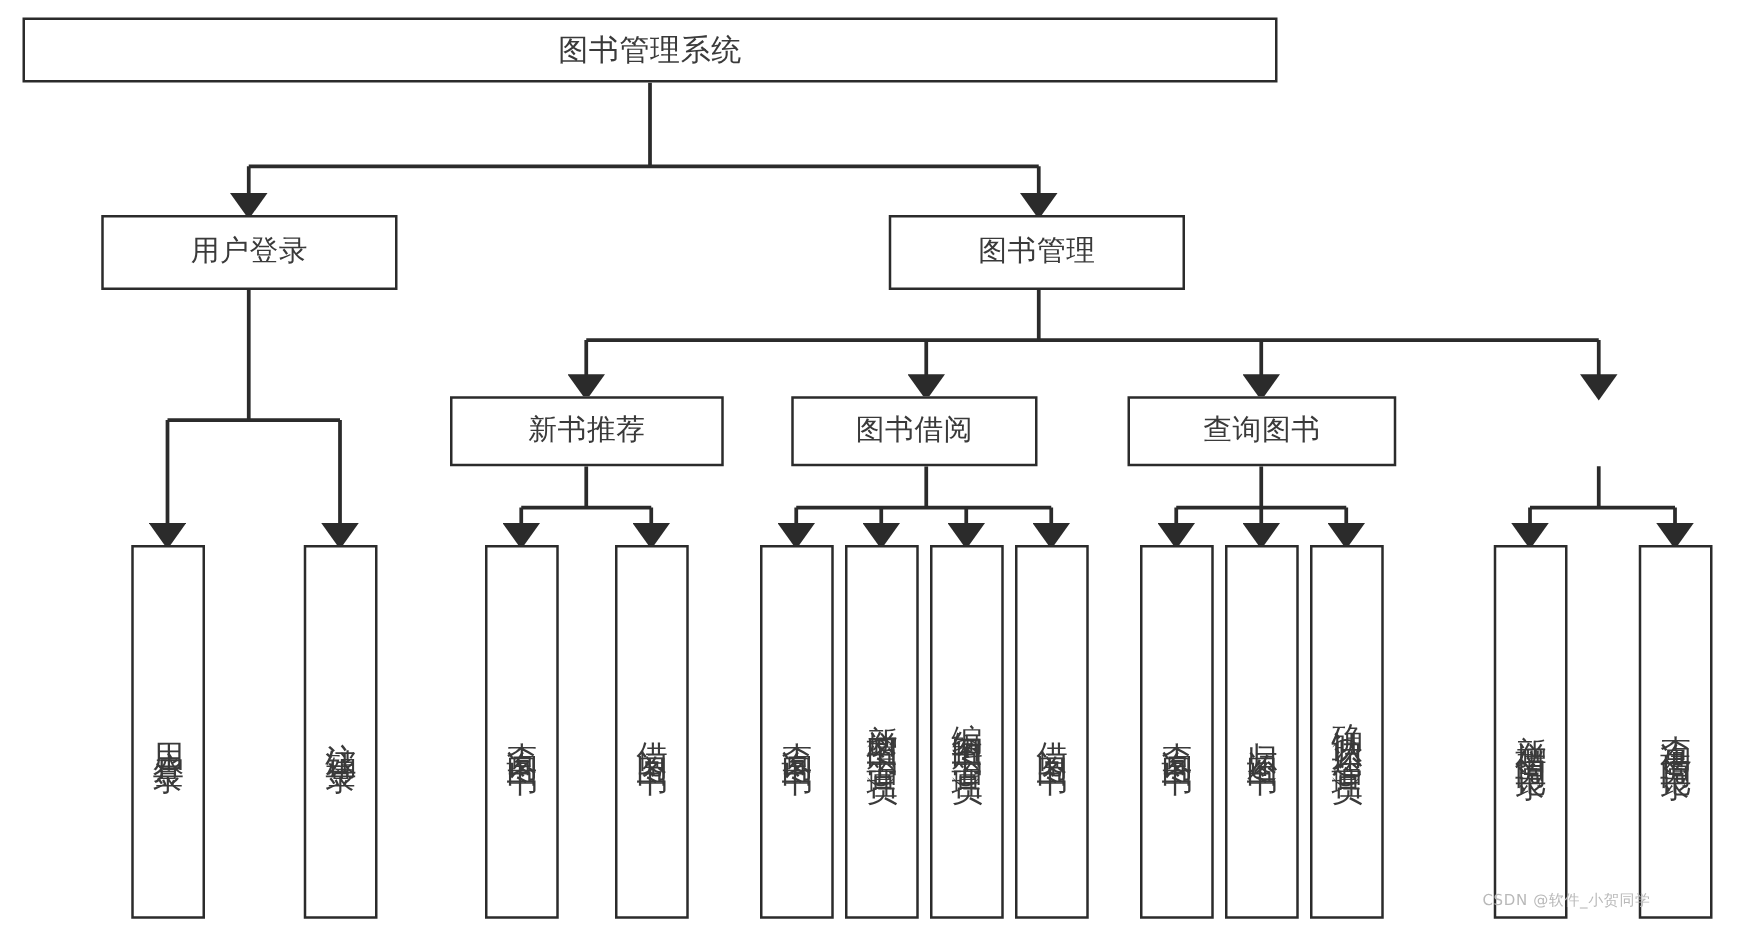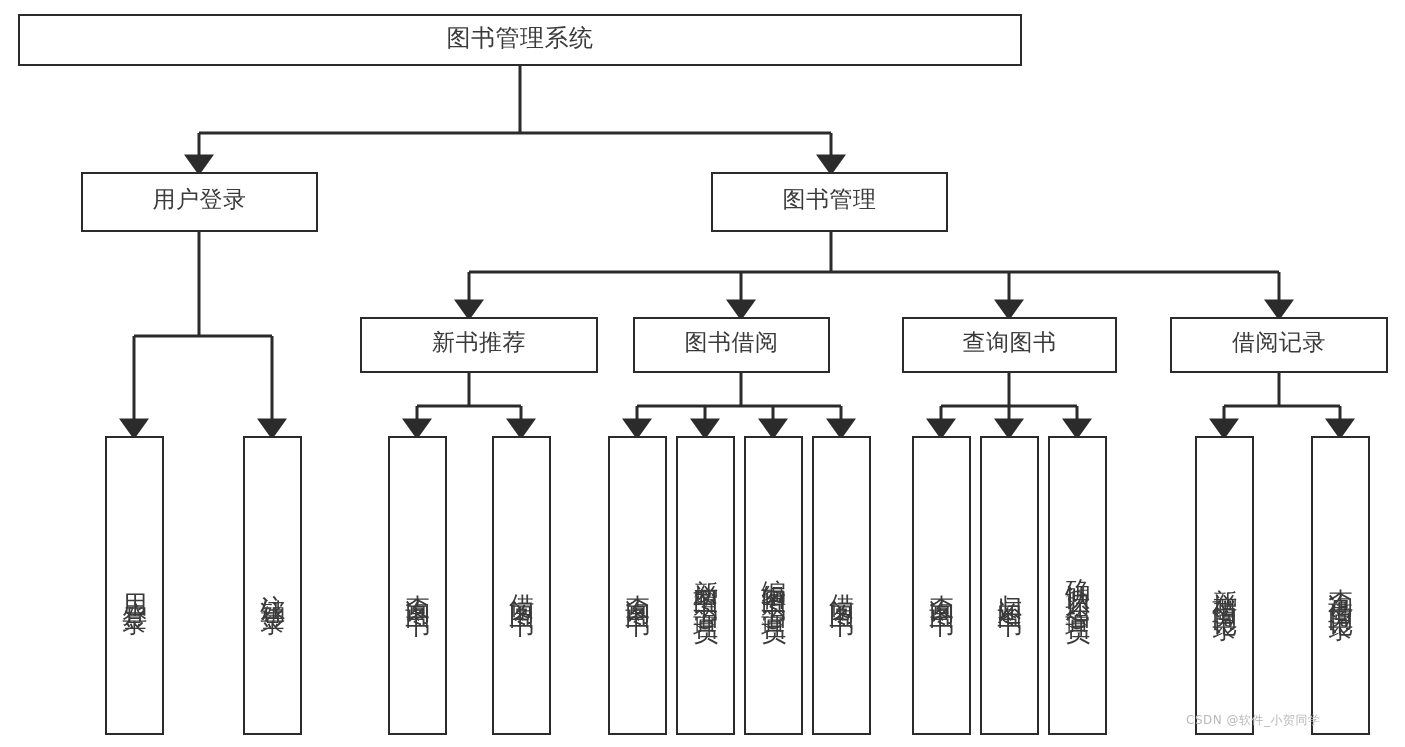--- a/index.html
+++ b/index.html
@@ -38,21 +38,20 @@
   }
   .node-label {
     color: #3a3a3a;
     line-height: 1.18;
     white-space: nowrap;
     letter-spacing: 0.5px;
   }
   .node.horizontal .node-label {
     font-size: 23px;
     text-align: center;
-    font-family: Liberation Mono, monospace;
   }
   .node.vertical {
     align-items: center;
     justify-content: center;
   }
   .node.vertical .node-label {
     writing-mode: vertical-rl;
     text-orientation: upright;
     font-size: 25px;
     letter-spacing: 6px;
@@ -131,31 +130,28 @@
     <span class="node-label">图书管理系统</span>
   </div>
 
   <div class="node horizontal" style="left:81px; top:172px; width:237px; height:60px;">
     <span class="node-label">用户登录</span>
   </div>
   <div class="node horizontal" style="left:711px; top:172px; width:237px; height:60px;">
     <span class="node-label">图书管理</span>
   </div>
 
-  <div class="node horizontal" style="left:360px; top:317px; width:238px; height:56px;">
+  <div class="node horizontal" style="left:360px; top:317px; width:219px; height:56px;">
     <span class="node-label">新书推荐</span>
   </div>
   <div class="node horizontal" style="left:633px; top:317px; width:197px; height:56px;">
     <span class="node-label">图书借阅</span>
   </div>
   <div class="node horizontal" style="left:902px; top:317px; width:215px; height:56px;">
     <span class="node-label">查询图书</span>
-  </div>
-  <div class="node horizontal" style="left:1170px; top:317px; width:218px; height:56px;">
-    <span class="node-label">借阅记录</span>
   </div>
 
   <div class="node vertical" style="left:105px; top:436px; width:59px; height:299px;">
     <span class="node-label">用户登录</span>
   </div>
   <div class="node vertical" style="left:243px; top:436px; width:59px; height:299px;">
     <span class="node-label">注销登录</span>
   </div>
 
   <div class="node vertical" style="left:388px; top:436px; width:59px; height:299px;">

